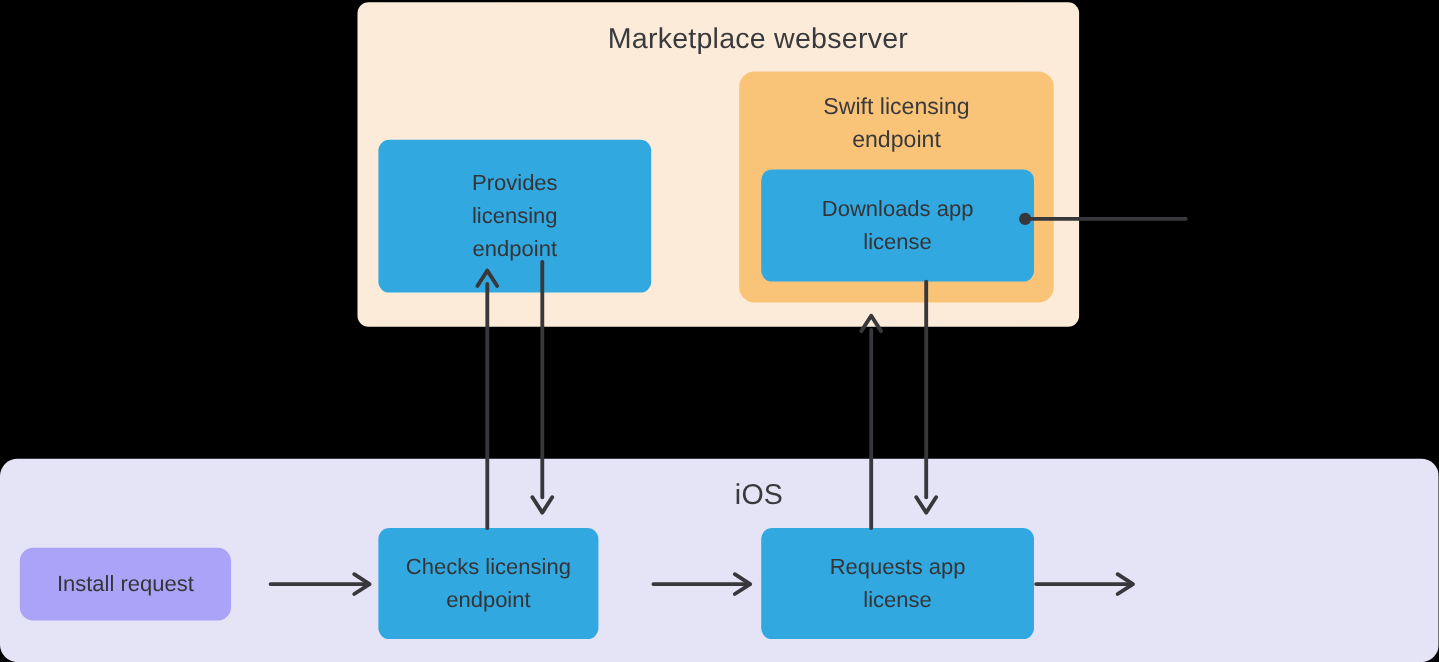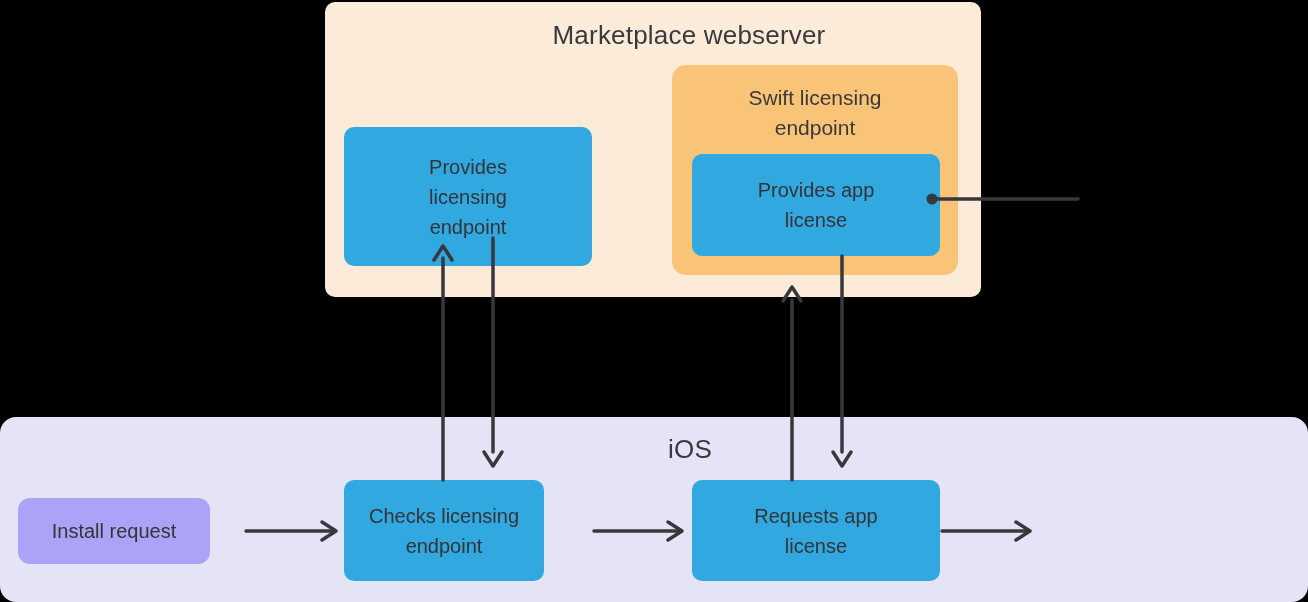--- a/index.html
+++ b/index.html
@@ -109,21 +109,21 @@
 
   <div class="group swift"></div>
   <div class="swift-title">
     <span>Swift licensing endpoint</span>
   </div>
 
   <div class="node blue provides">
     <span class="wrap120">Provides licensing endpoint</span>
   </div>
   <div class="node blue generates">
-    <span class="wrap170">Provides app license</span>
+    <span class="wrap170">Downloads app license</span>
   </div>
 
   <div class="group ios"></div>
   <div class="container-title" style="left:0;top:434px;width:1308px;">iOS</div>
 
   <div class="node install">
     <span>Install request</span>
   </div>
   <div class="node blue checks">
     <span class="wrap190">Checks licensing endpoint</span>

